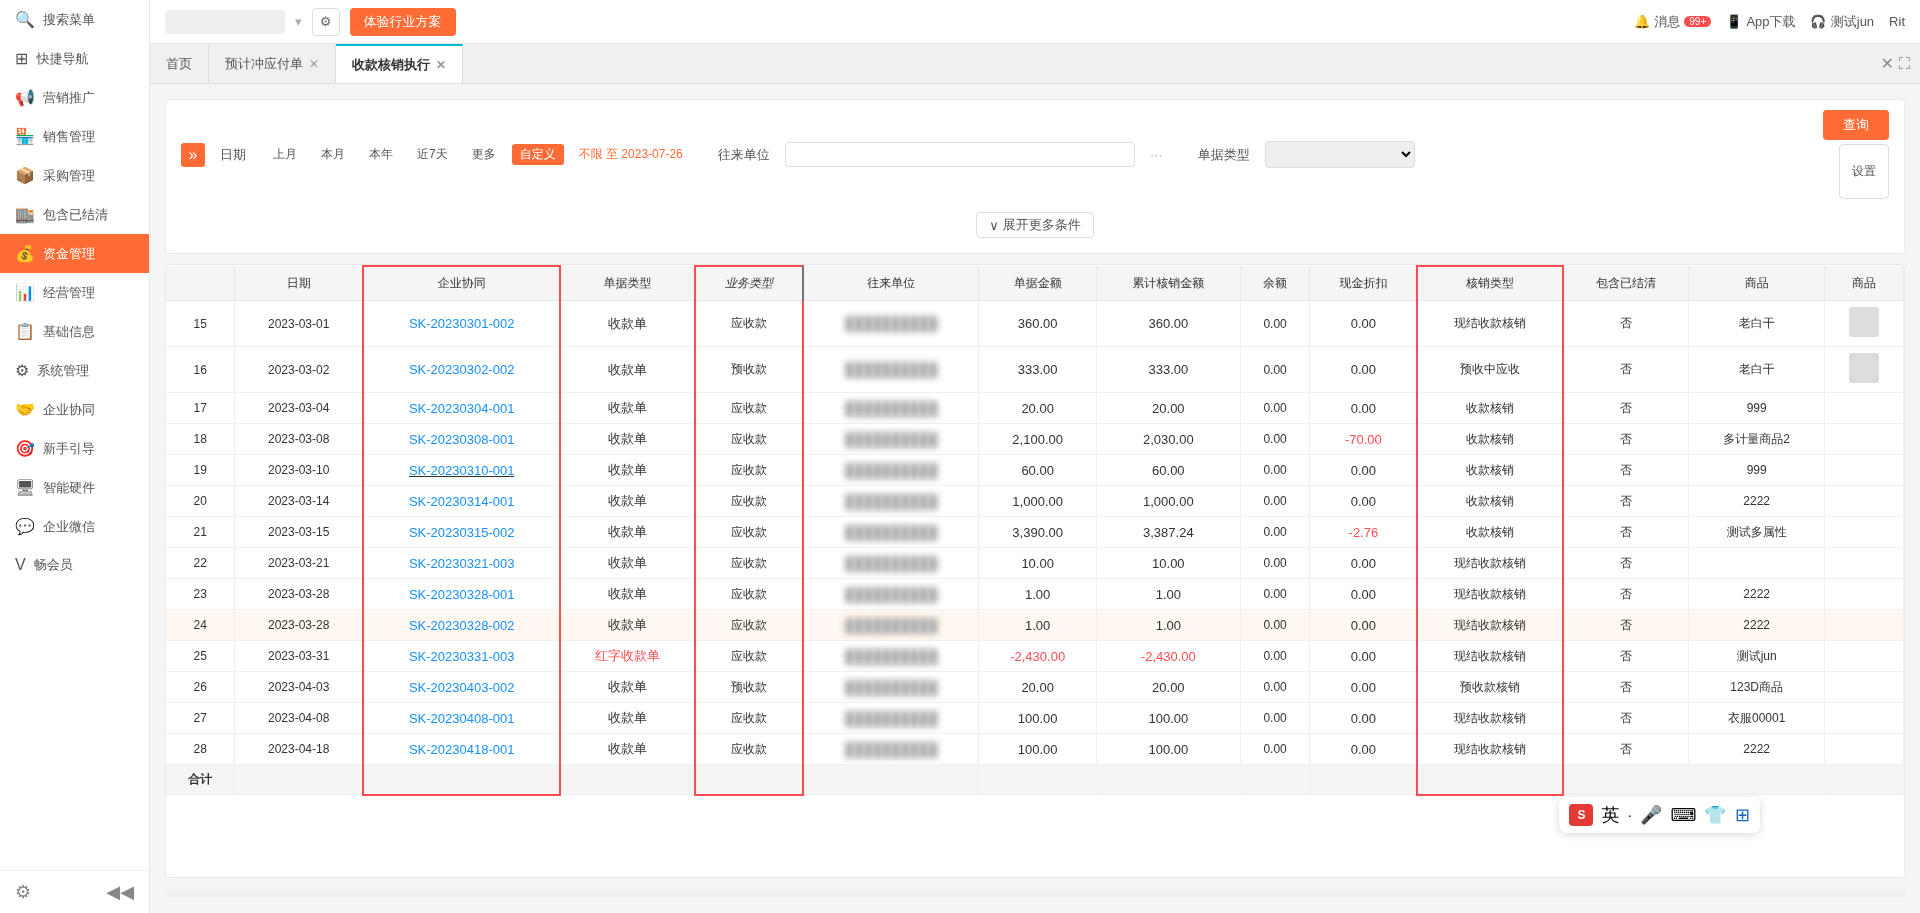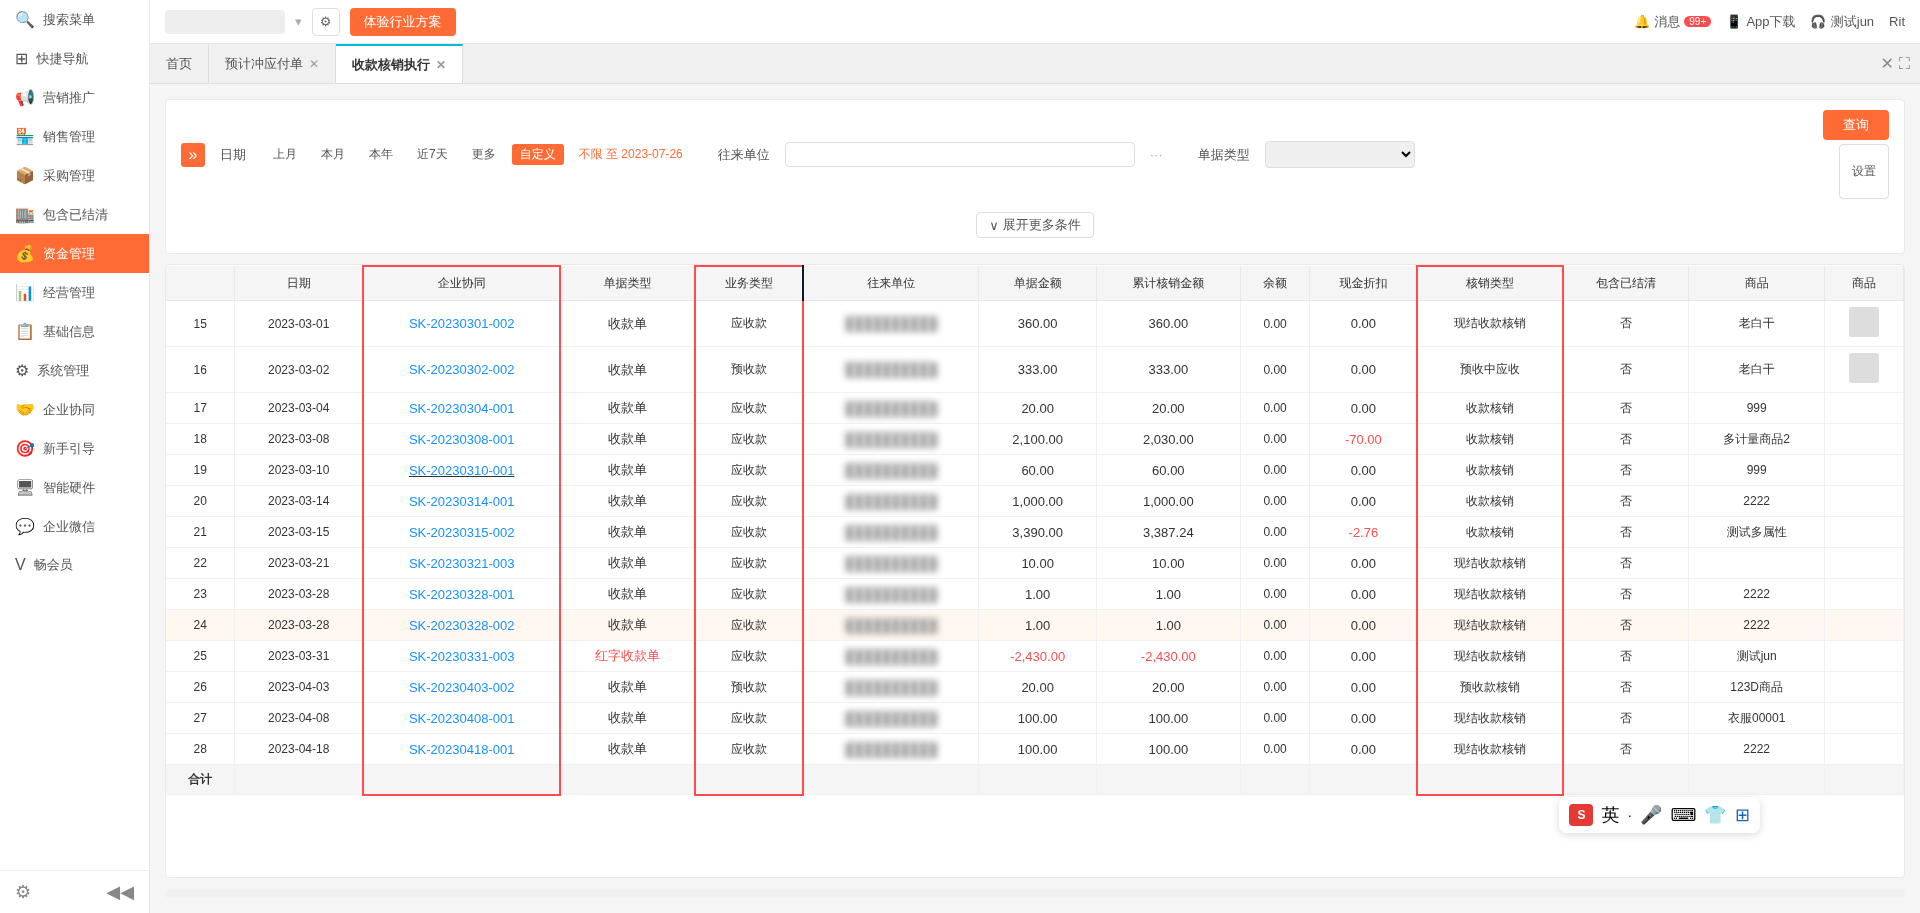--- a/index.html
+++ b/index.html
@@ -242,21 +242,21 @@
     </div>
 
     <div class="table-container">
       <table id="main-table">
         <thead id="table-head">
             <tr>
               <th style=""></th>
               <th style="">日期</th>
               <th style="border-left:2px solid #ff4d4f;border-right:2px solid #ff4d4f;border-top:2px solid #ff4d4f;">企业协同</th>
               <th style="">单据类型</th>
-              <th style="border-left:2px solid #ff4d4f;border-right:2px solid #0f172a;border-top:2px solid #ff4d4f;">业务类型</th>
+              <th style="border-left:2px solid #ff4d4f;border-right:2px solid #737373;border-top:2px solid #ff4d4f;font-style:italic;">业务类型</th>
               <th style="">往来单位</th>
               <th style="">单据金额</th>
               <th style="">累计核销金额</th>
               <th style="">余额</th>
               <th style="">现金折扣</th>
               <th style="border-left:2px solid #ff4d4f;border-right:2px solid #ff4d4f;border-top:2px solid #ff4d4f;">核销类型</th>
               <th style="">包含已结清</th>
               <th style="">商品</th>
               <th style="">商品</th>
             </tr>

